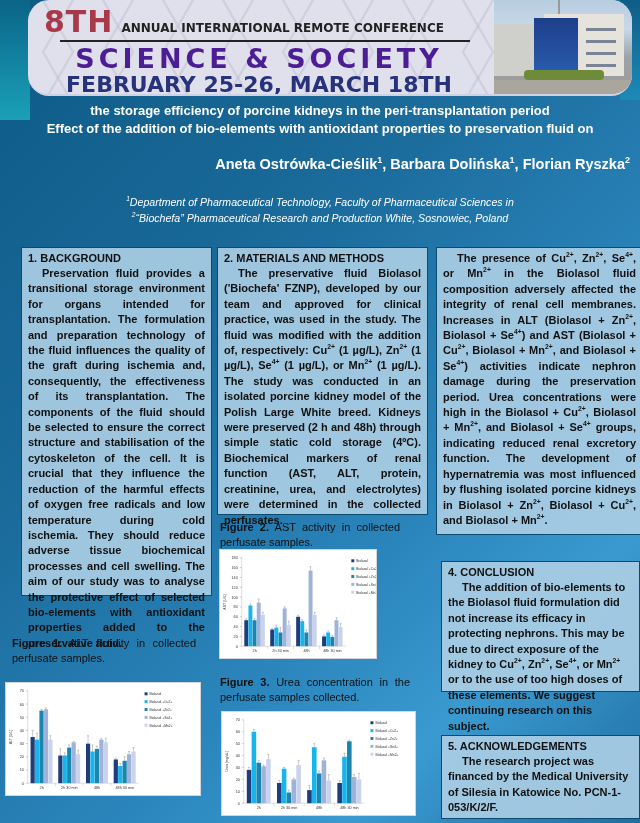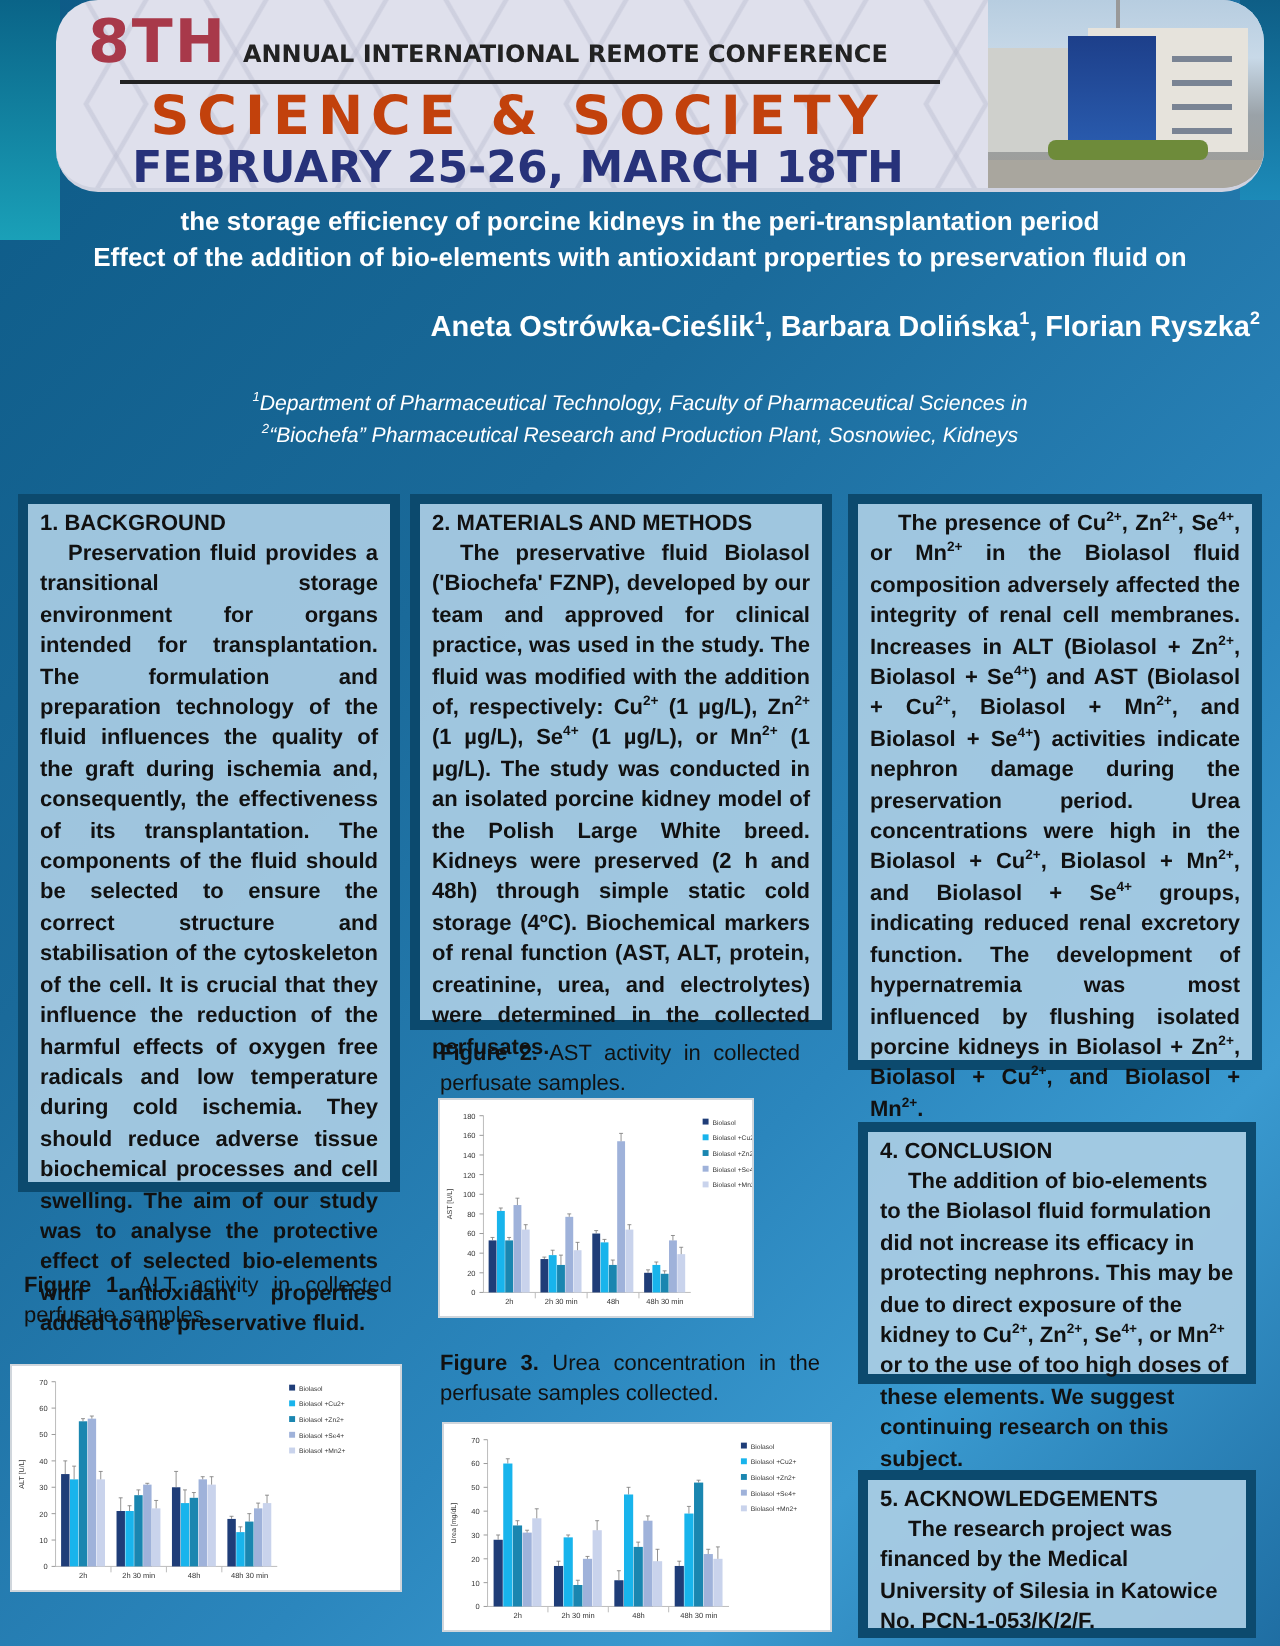--- a/index.html
+++ b/index.html
@@ -30,21 +30,21 @@
     background-image:
       linear-gradient(60deg, transparent 48%, rgba(190,192,210,0.5) 49%, rgba(190,192,210,0.5) 51%, transparent 52%),
       linear-gradient(-60deg, transparent 48%, rgba(190,192,210,0.5) 49%, rgba(190,192,210,0.5) 51%, transparent 52%);
     background-size: 60px 52px;
   }
   .banner-text { position: absolute; left: 16px; top: 4px; width: 430px; }
   .b-line1 { display: flex; align-items: baseline; gap: 8px; height: 34px; }
   .b-8th { font-size: 30px; font-weight: bold; color: #a8394a; letter-spacing: 1px; font-family: "DejaVu Sans", sans-serif; }
   .b-annual { font-size: 12px; font-weight: bold; color: #222; font-family: "DejaVu Sans", sans-serif; }
   .b-rule { height: 2px; background: #222; margin: 2px 0 2px 16px; width: 410px; }
-  .b-science { text-align: center; font-size: 27px; font-weight: bold; color: #c2410c; letter-spacing: 4px; font-family: "DejaVu Sans", sans-serif; line-height: 30px; }
+  .b-science { text-align: center; font-size: 27px; font-weight: bold; color: #4c1d95; letter-spacing: 4px; font-family: "DejaVu Sans", sans-serif; line-height: 30px; }
   .b-date { text-align: center; font-size: 22px; font-weight: bold; color: #27327a; font-family: "DejaVu Sans", sans-serif; line-height: 22px; }
   .banner-photo {
     position: absolute; right: 0; top: 0; width: 138px; height: 96px;
     background: linear-gradient(180deg, #b7cde0 0%, #c8d9e8 30%, #9aa2a8 60%, #a09c94 100%);
   }
   .bldg-white { position: absolute; left: 50px; top: 14px; width: 80px; height: 62px; background: #e6e3dc; }
   .bldg-glass { position: absolute; left: 40px; top: 18px; width: 44px; height: 58px; background: linear-gradient(180deg, #1d3f8a, #2a5db0); }
   .bldg-left { position: absolute; left: 0; top: 24px; width: 40px; height: 52px; background: #cfd0cc; }
   .bldg-win { position: absolute; left: 92px; width: 30px; height: 3px; background: #7a8494; }
   .bush { position: absolute; left: 30px; top: 70px; width: 80px; height: 10px; background: #6e8b3a; border-radius: 4px; }
@@ -61,26 +61,27 @@
   }
   .affil {
     position: absolute; left: 10px; top: 194px; width: 620px;
     text-align: center; color: #fff; font-style: italic; font-size: 10.6px; line-height: 16px;
   }
   sup { font-size: 0.62em; vertical-align: super; line-height: 0; }
 
   .panel {
     position: absolute;
     background: rgba(170, 205, 228, 0.92);
-    border: 5px solid #0c4a6e;
+    border: 1px solid #0c4a6e;
     padding: 3px 6px 4px 6px;
     font-size: 11px;
     line-height: 15.4px;
     color: #111;
     text-align: justify;
+    margin-left: 12px;
   }
   .panel h3 { font-size: 11px; font-weight: bold; line-height: 15px; text-align: left; }
   .panel p { text-indent: 14px; }
   .panel.bold-body p { font-weight: bold; }
 
   .caption {
     position: absolute; font-size: 11px; line-height: 15px; color: #111; text-align: justify;
   }
   .caption b { font-weight: bold; }
 
@@ -126,21 +127,21 @@
 </div>
 
 <div class="authors">
   <span>Aneta Ostrówka-Cieślik</span><sup>1</sup>,
   <span>Barbara Dolińska</span><sup>1</sup>,
   <span>Florian Ryszka</span><sup>2</sup>
 </div>
 
 <div class="affil">
   <div><sup>1</sup><span>Department of Pharmaceutical Technology, Faculty of Pharmaceutical Sciences in</span></div>
-  <div><sup>2</sup><span>“Biochefa” Pharmaceutical Research and Production Plant, Sosnowiec, Kidneys</span></div>
+  <div><sup>2</sup><span>“Biochefa” Pharmaceutical Research and Production White, Sosnowiec, Poland</span></div>
 </div>
 
 <div class="panel bold-body" style="left:9px; top:247px; width:191px; height:349px;">
   <h3>1. BACKGROUND</h3>
   <p>Preservation fluid provides a transitional storage environment for organs intended for transplantation. The formulation and preparation technology of the fluid influences the quality of the graft during ischemia and, consequently, the effectiveness of its transplantation. The components of the fluid should be selected to ensure the correct structure and stabilisation of the cytoskeleton of the cell. It is crucial that they influence the reduction of the harmful effects of oxygen free radicals and low temperature during cold ischemia. They should reduce adverse tissue biochemical processes and cell swelling. The aim of our study was to analyse the protective effect of selected bio-elements with antioxidant properties added to the preservative fluid.</p>
 </div>
 
 <div class="caption" style="left:12px; top:636px; width:184px;">
   <b>Figure 1.</b><span> ALT activity in collected perfusate samples.</span>
 </div>

